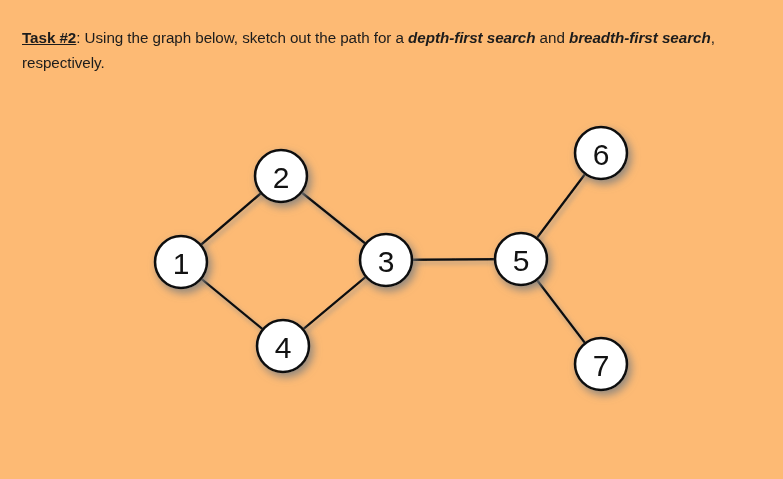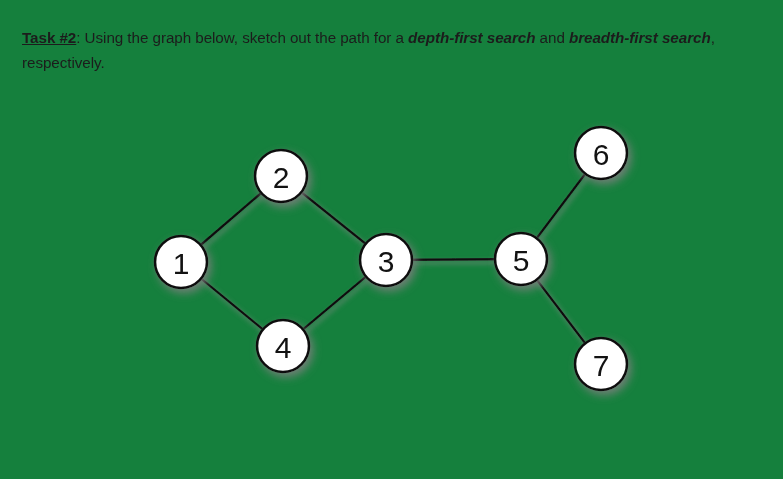--- a/index.html
+++ b/index.html
@@ -11,21 +11,21 @@
     width: 783px;
     height: 479px;
     overflow: hidden;
     font-family: "Liberation Sans", sans-serif;
     color: #1a1a1a;
   }
   #page {
     position: relative;
     width: 783px;
     height: 479px;
-    background: #15803d;
+    background: #fdba74;
   }
   
   #prompt {
     position: absolute;
     left: 22px;
     top: 10px;
     width: 745px;
     font-size: 15.2px;
     line-height: 25px;
     color: #1c1c1c;

